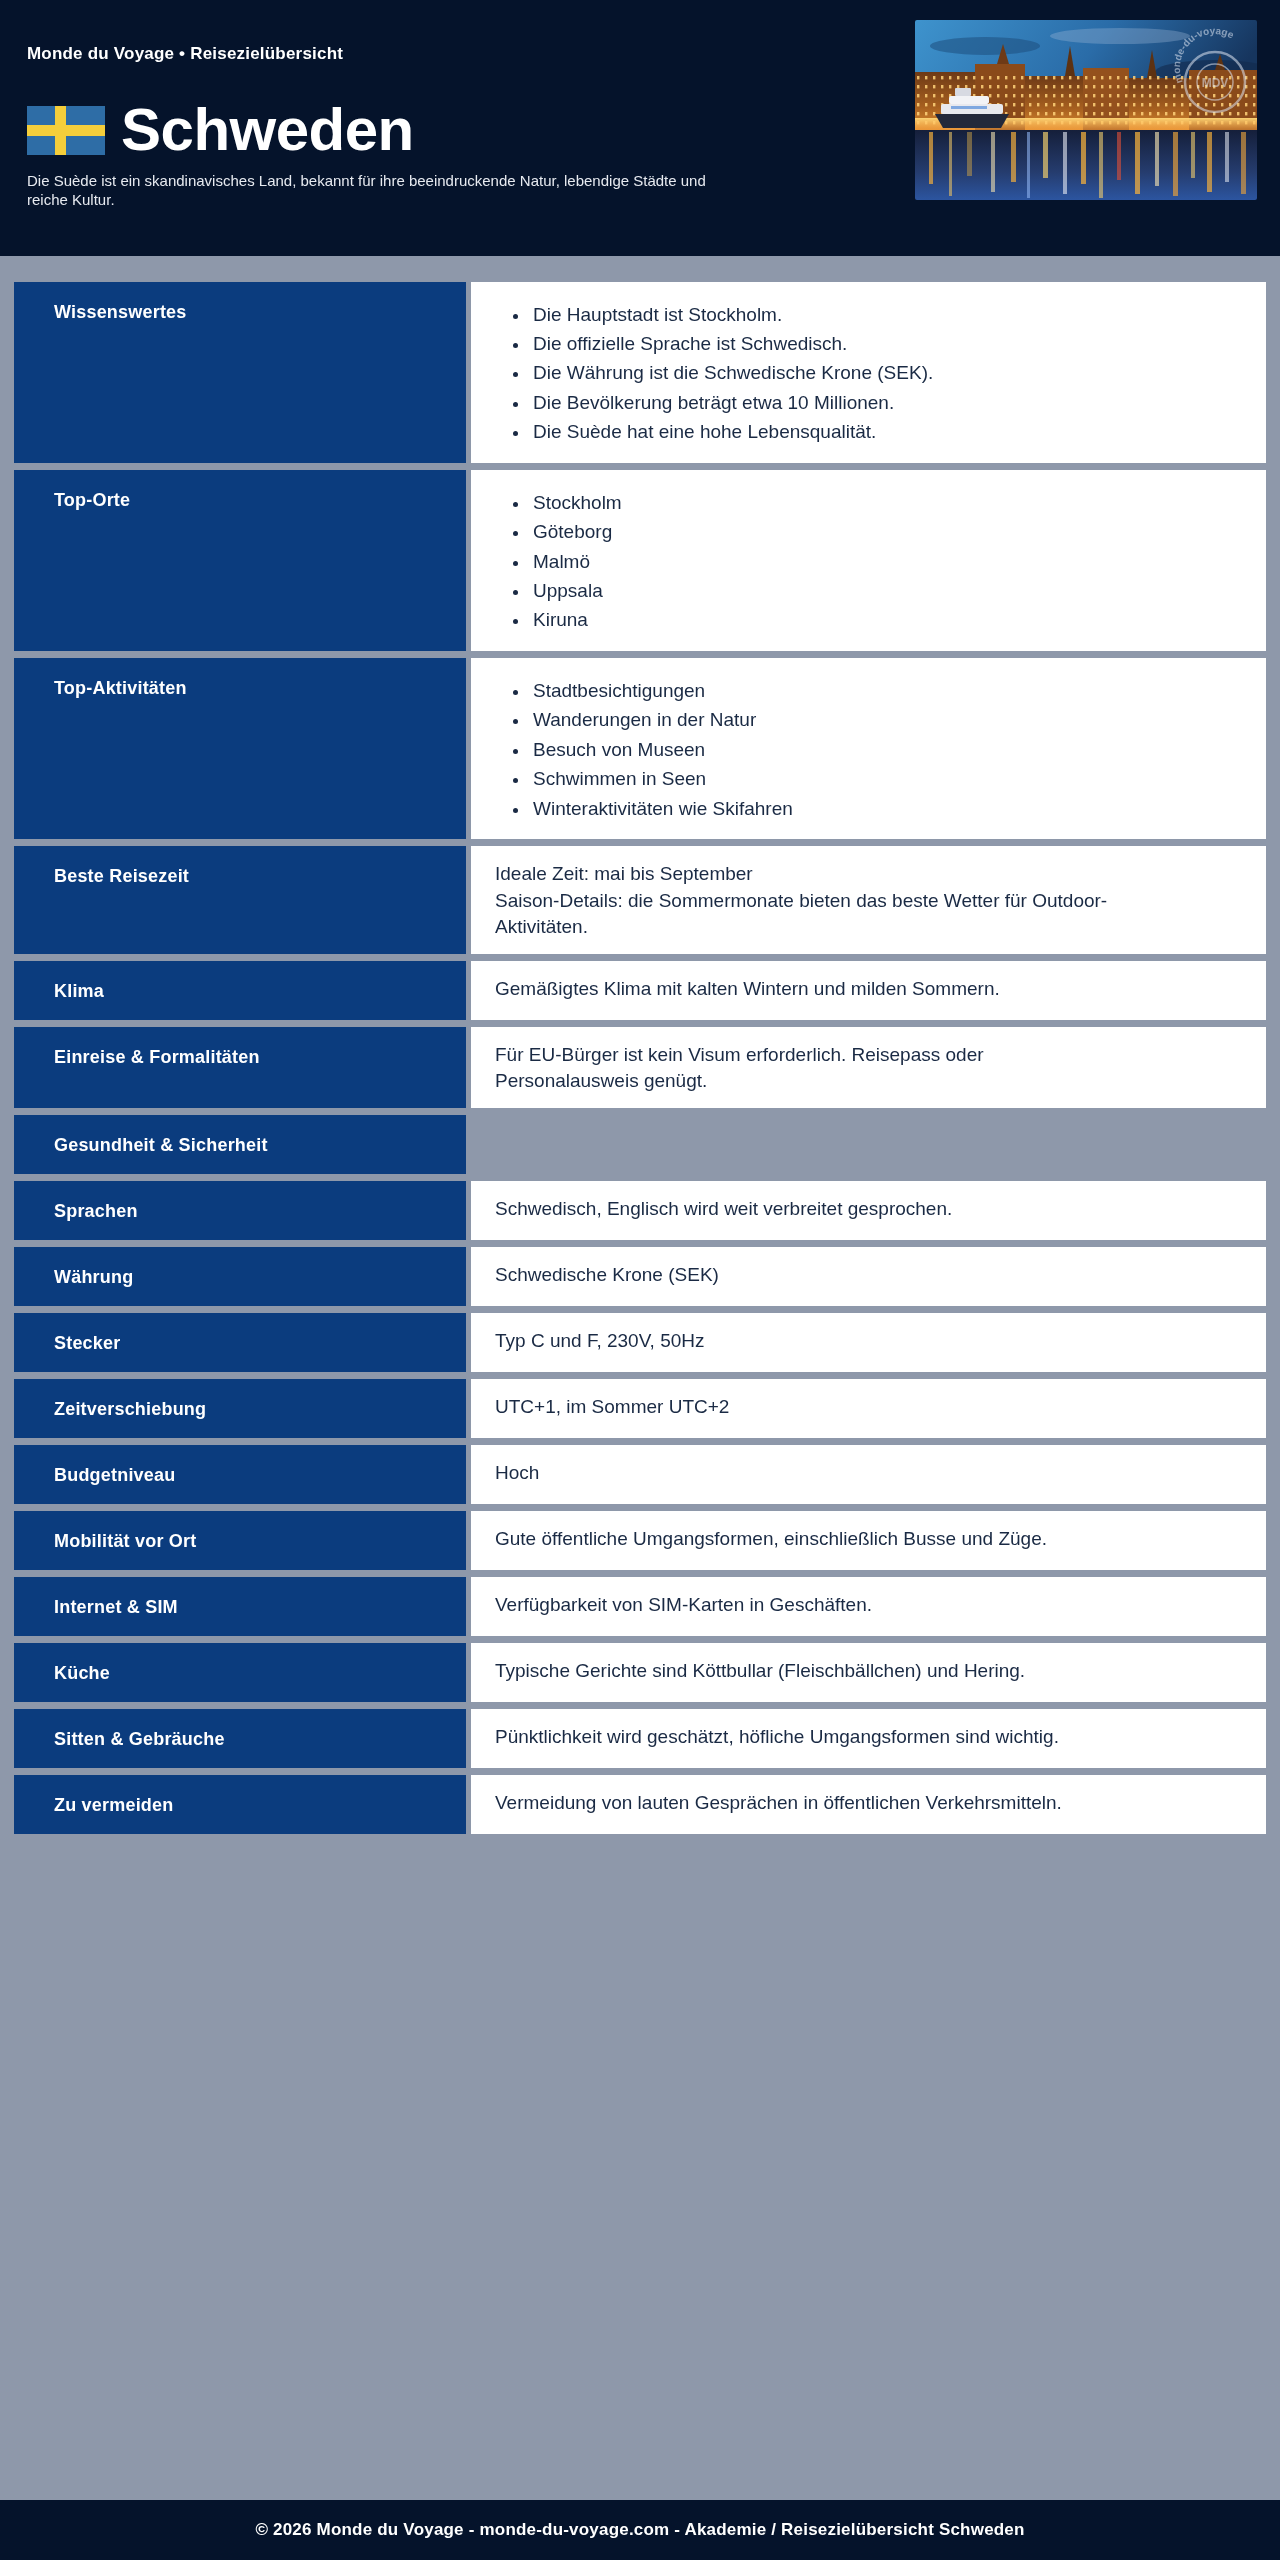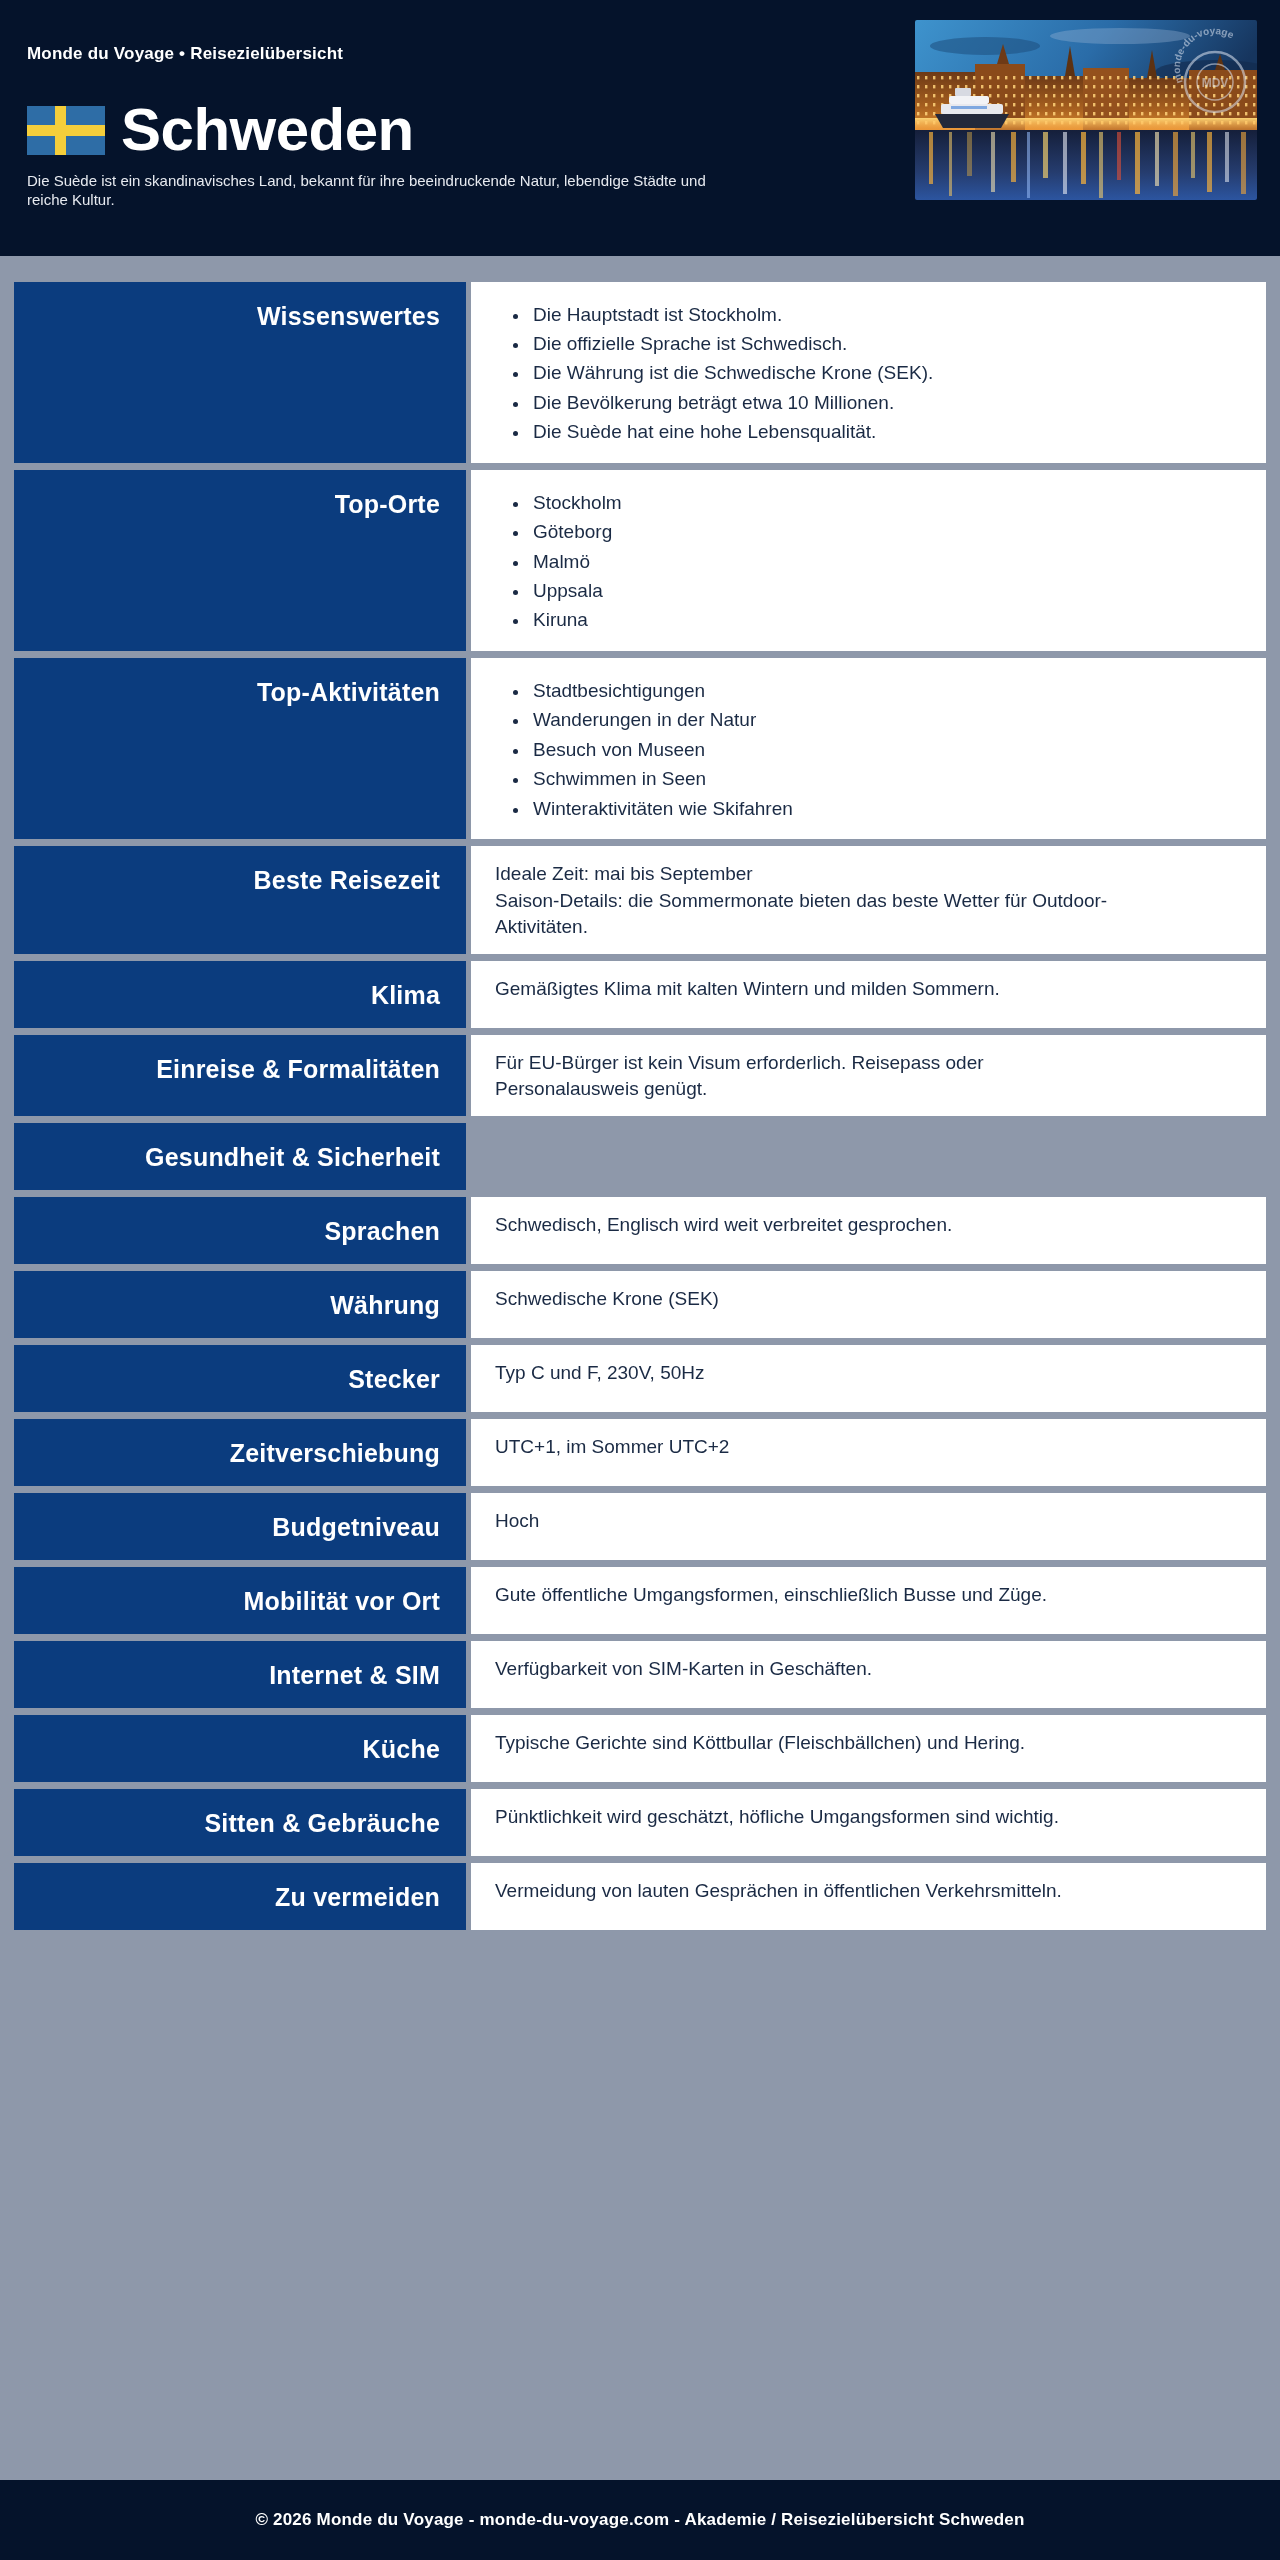--- a/index.html
+++ b/index.html
@@ -92,25 +92,24 @@
   }
   .row{
     display:flex;
     column-gap:5px;
   }
   .cell-label{
     width:452px;
     flex-shrink:0;
     background:var(--cell-blue);
     color:var(--white);
-    font-size:25px;
+    font-size:18px;
     font-weight:bold;
     padding:20px 26px 18px 40px;
     letter-spacing:.2px;
-    text-align:right;
   }
   .cell-content{
     flex:1;
     background:var(--white);
     color:var(--text-dark);
     font-size:19px;
     line-height:1.4;
     padding:15px 140px 13px 24px;
   }
   .cell-content.is-list{padding:18px 24px 16px 36px;}
@@ -123,21 +122,21 @@
     padding-left:4px;
   }
   .cell-content li::marker{color:var(--text-dark);font-size:15px;}
   .line{display:block;}
 
   
   .spacer{flex:1;}
   .footer{
     background:var(--navy);
     color:var(--white);
-    height:80px;
+    height:60px;
     display:flex;
     align-items:center;
     justify-content:center;
     font-size:17px;
     font-weight:bold;
     letter-spacing:.2px;
   }
 </style>
 </head>
 <body>

